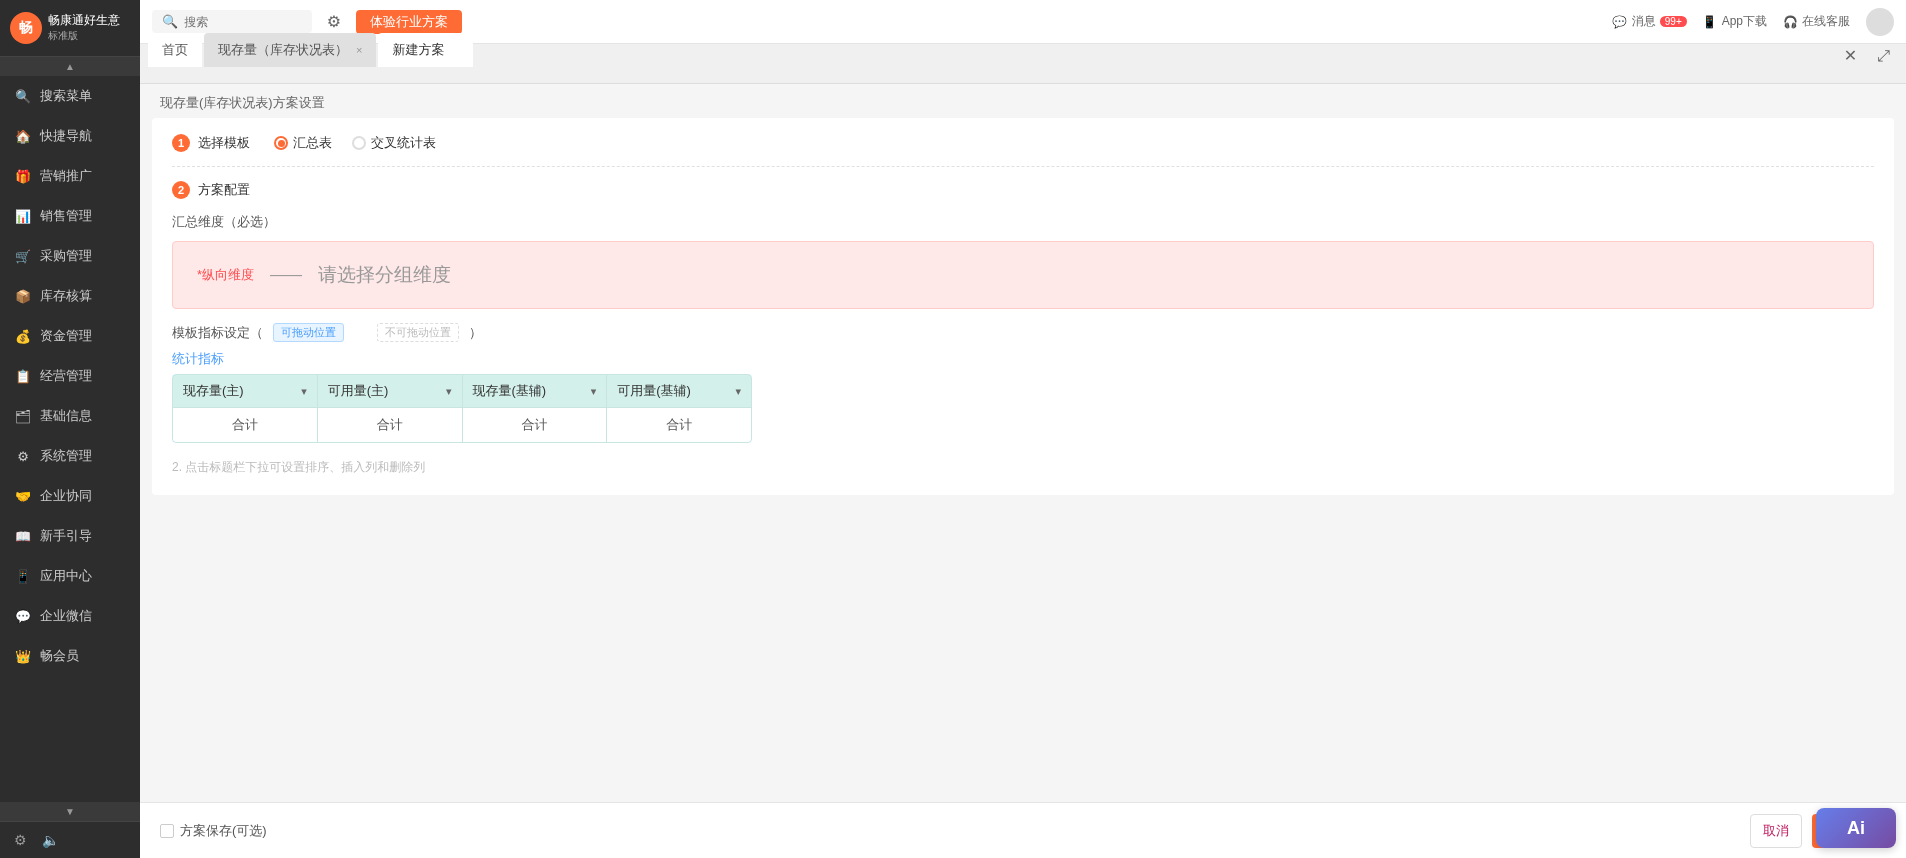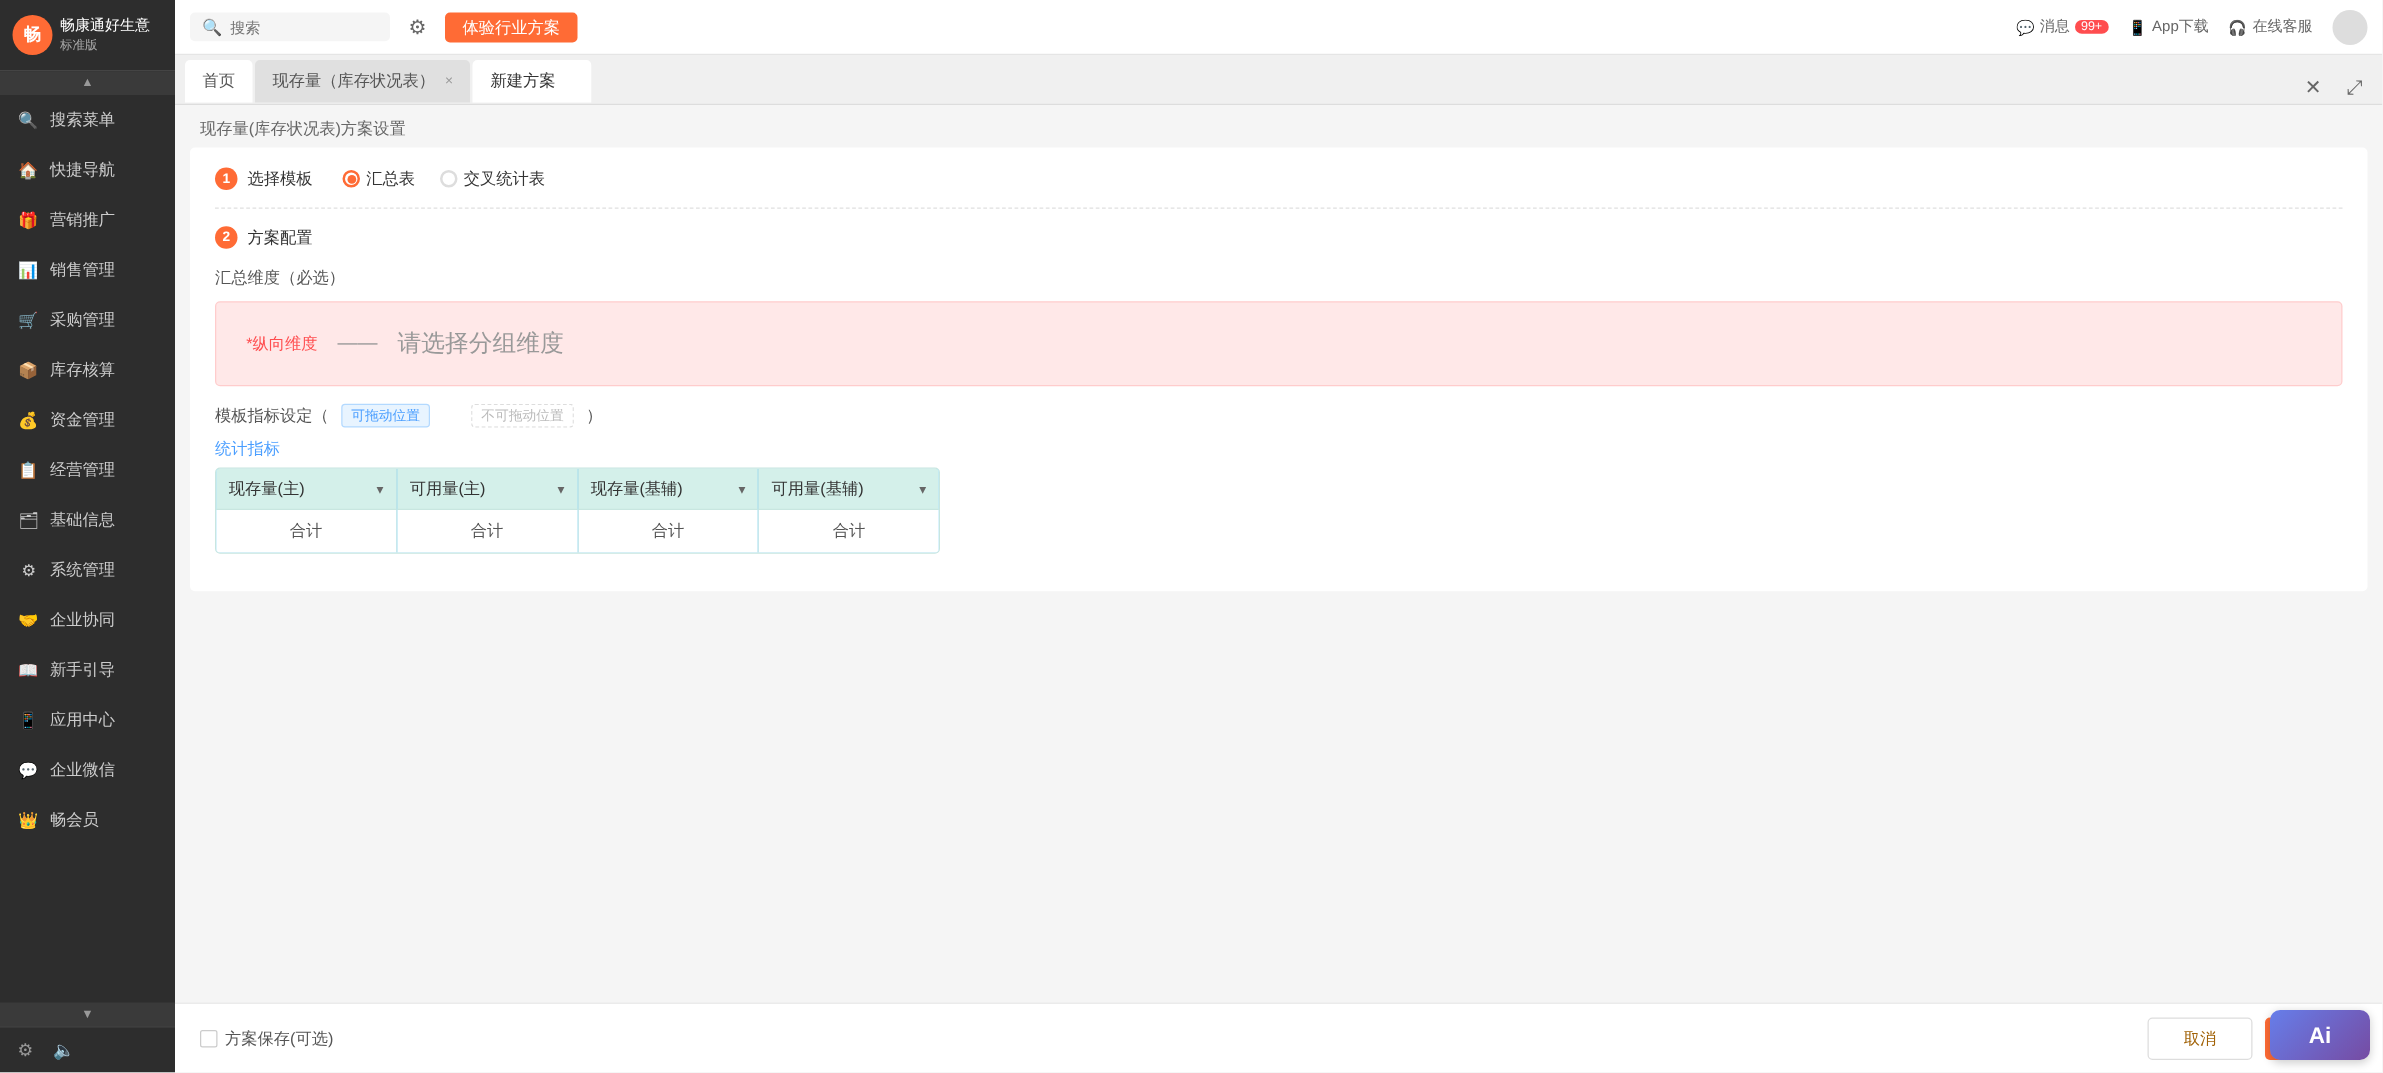--- a/index.html
+++ b/index.html
@@ -144,21 +144,21 @@
       background: #ddd;
       border-radius: 50%;
     }
 
     
     .tabbar {
       height: 40px;
       background: #f0f0f0;
       display: flex;
       align-items: flex-end;
-      padding: 0 0 1px 8px;
+      padding: 0 0 16px 8px;
       border-bottom: 1px solid #ddd;
       flex-shrink: 0;
       gap: 2px;
     }
     .tab {
       display: flex;
       align-items: center;
       gap: 6px;
       padding: 6px 14px;
       font-size: 13px;
@@ -417,25 +417,25 @@
       border: 1px solid #ccc;
       border-radius: 2px;
       flex-shrink: 0;
     }
     .footer-btns {
       margin-left: auto;
       display: flex;
       gap: 10px;
     }
     .btn-cancel {
-      padding: 7px 28px;
+      padding: 7px 12px;
       border: 1px solid #ddd;
       border-radius: 4px;
       background: #fff;
-      color: #a16207;
+      color: #be185d;
       font-size: 13px;
       cursor: pointer;
     }
     .btn-query {
       padding: 7px 24px;
       border: none;
       border-radius: 4px;
       background: #ff6b35;
       color: white;
       font-size: 13px;
@@ -666,20 +666,21 @@
                 <span>可用量(基辅)</span>
                 <span class="chevron-icon">▾</span>
               </div>
               <div class="stats-col-body">合计</div>
             </div>
           </div>
         </div>
       </div>
 
       <div class="hints">
+        <div class="hint-item">         2. 点击标题栏下拉可设置排序、插入列和删除列</div>
       </div>
     </div>
 
     <div style="height: 10px;"></div>
   </div>
 
   <div class="footer-bar">
     <div class="save-option">
       <div class="checkbox"></div>
       <span>方案保存(可选)</span>

